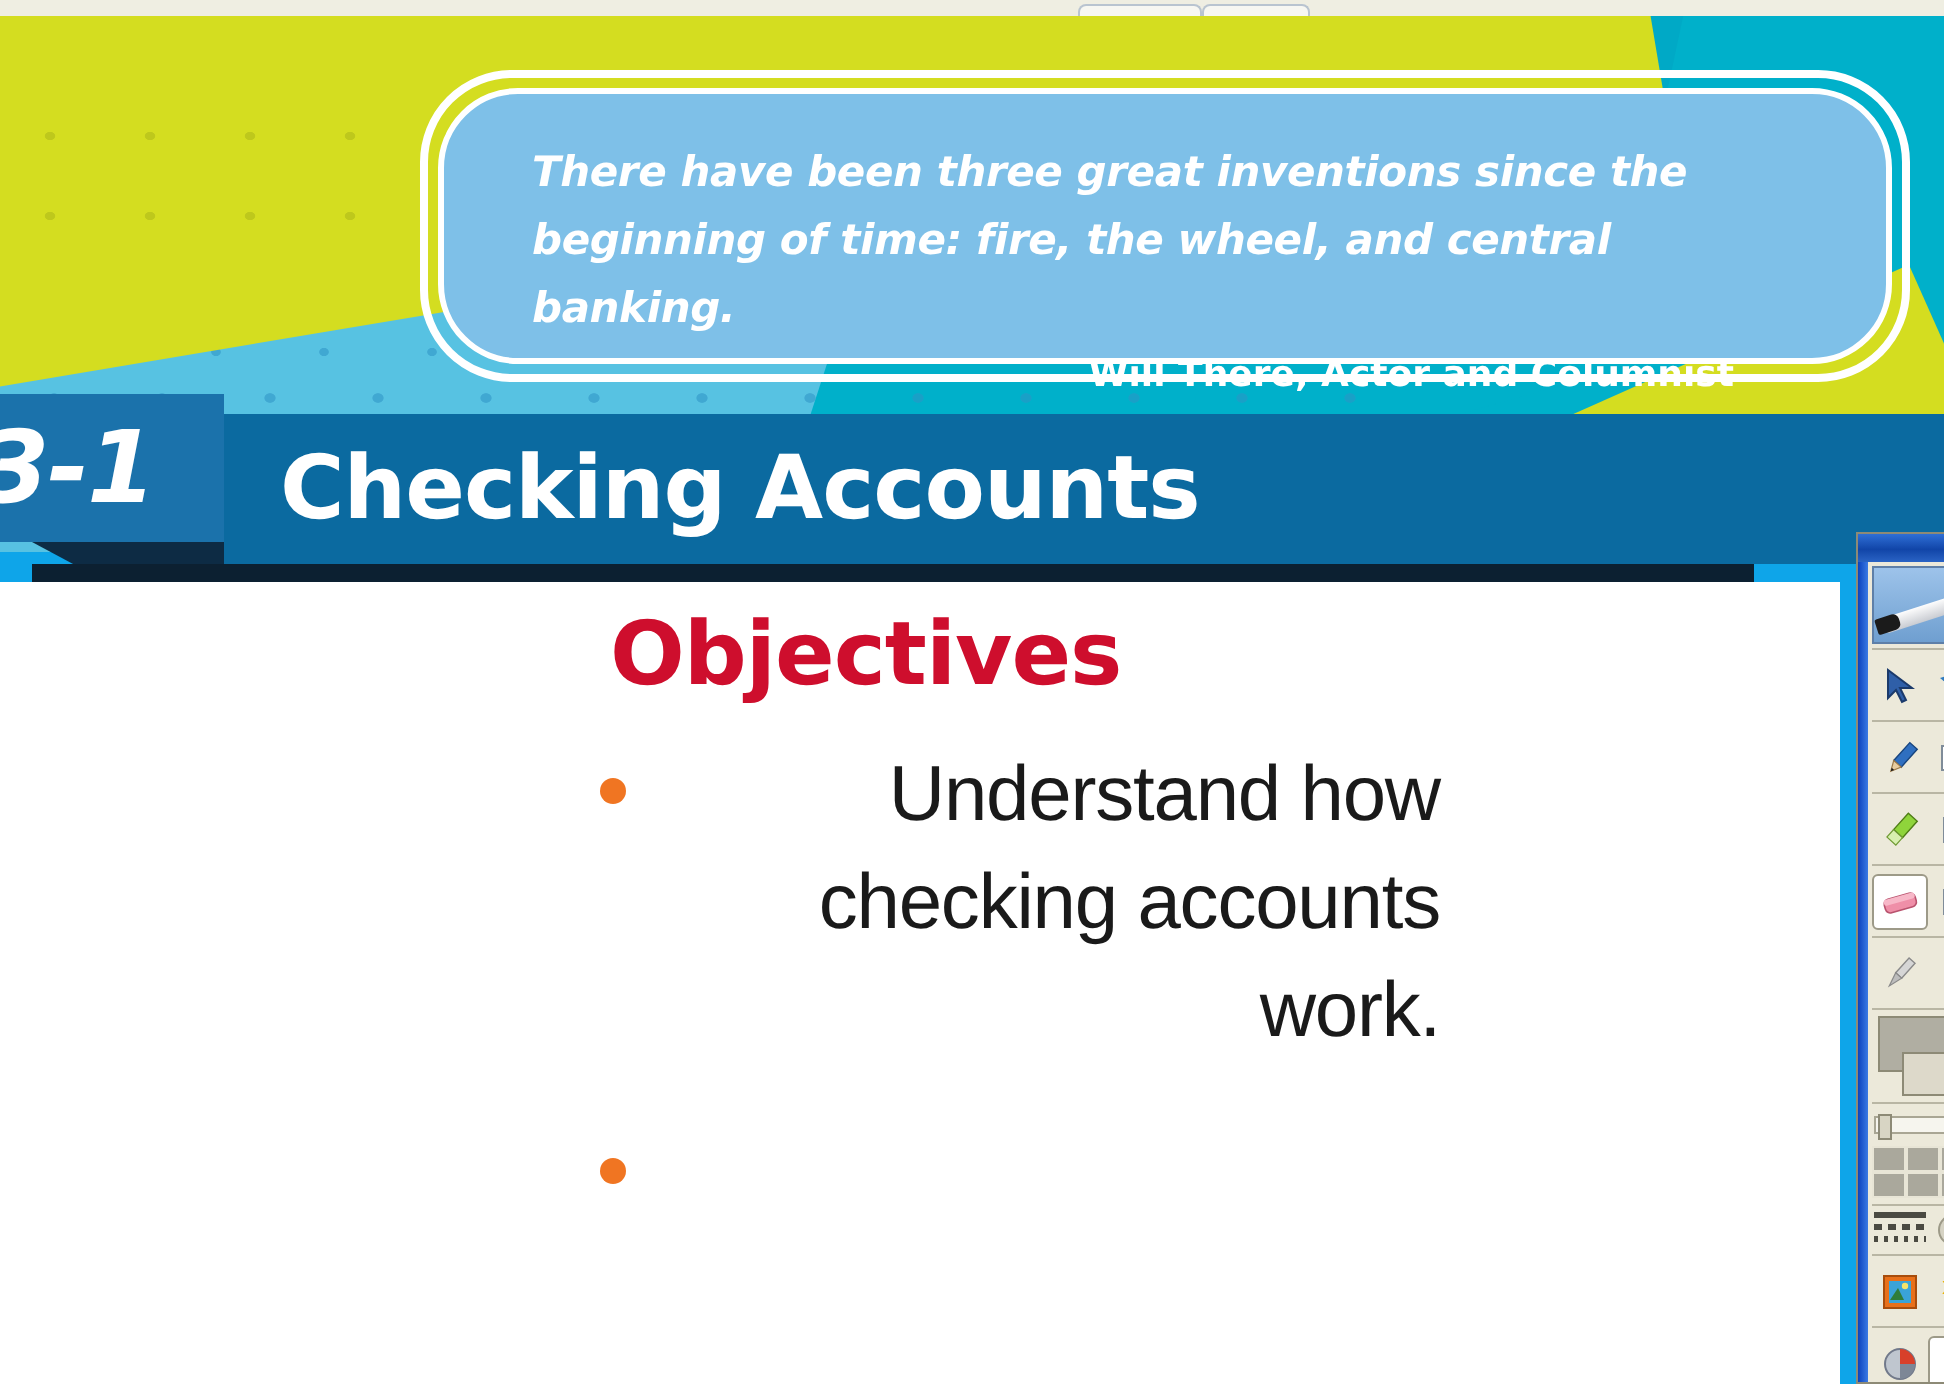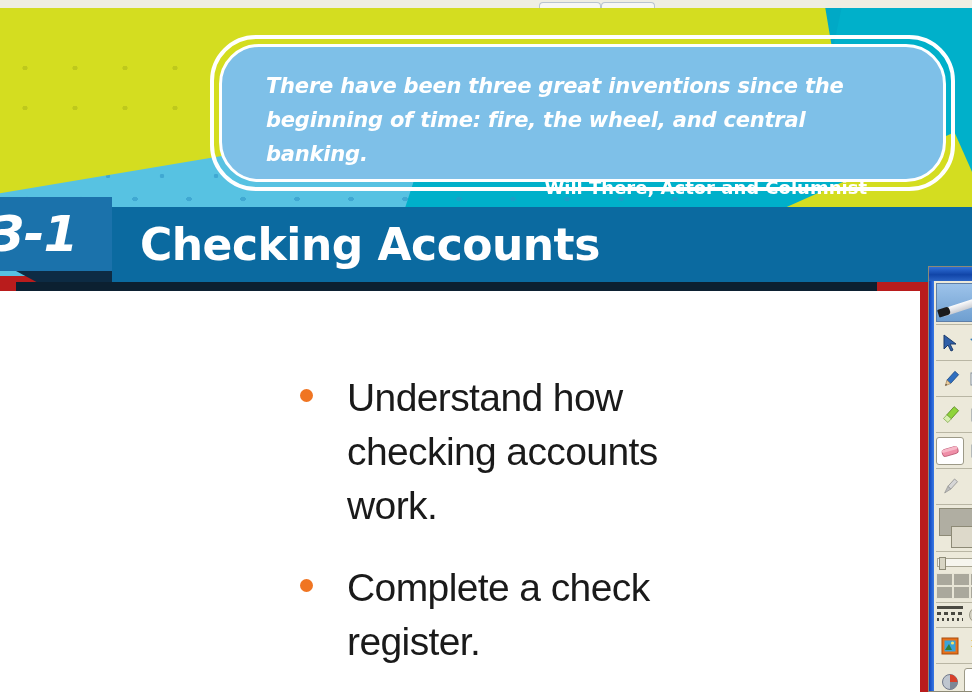--- a/index.html
+++ b/index.html
@@ -6,21 +6,21 @@
   html, body {
     margin: 0; padding: 0;
     background: #ffffff;
     font-family: "Liberation Sans", sans-serif;
   }
   #screen {
     position: relative;
     width: 972px;
     height: 692px;
     overflow: hidden;
-    background: #b91c1c;
+    background: #0ea5e9;
   }
 
   
   #chrome-sliver {
     position: absolute; left: 0; top: 0; width: 972px; height: 8px;
     background: #efeee2;
     overflow: hidden;
   }
   #chrome-sliver .tabstub {
     position: absolute; top: 2px; height: 8px;
@@ -213,20 +213,21 @@
     margin-top: 18px;
     margin-right: 34px;
     flex: 0 0 auto;
   }
   .bullet-text {
     color: #1a1a1a;
     font-family: "Liberation Sans", sans-serif;
     font-size: 39px;
     line-height: 54px;
     letter-spacing: -0.6px;
+    text-align: right;
   }
 
   
   #tool-palette {
     position: absolute; left: 928px; top: 266px;
     width: 62px; height: 426px;
     background: #e9e7d8;
     border: 1px solid #8d8a76;
     box-sizing: border-box;
     overflow: hidden;
@@ -373,28 +374,28 @@
     <div id="section-tab-label">3-1</div>
   </div>
   <div id="section-tab-shadow"></div>
 
   <div id="title-bar">
     <div id="title-text">Checking Accounts</div>
   </div>
   <div id="title-shadow"></div>
 
   <div id="content">
+    <div id="objectives-heading">Objectives</div>
     <div id="bullet-list">
       <div class="bullet-row">
         <div class="bullet-dot"></div>
         <div class="bullet-text">Understand how checking accounts work.</div>
       </div>
       <div class="bullet-row">
         <div class="bullet-dot"></div>
-        <div class="bullet-text">Complete a check register.</div>
       </div>
     </div>
   </div>
 
   <div id="tool-palette">
     <div id="palette-titlebar"></div>
     <div id="palette-leftrail"></div>
     <div id="palette-body">
 
       <div id="pal-preview">

